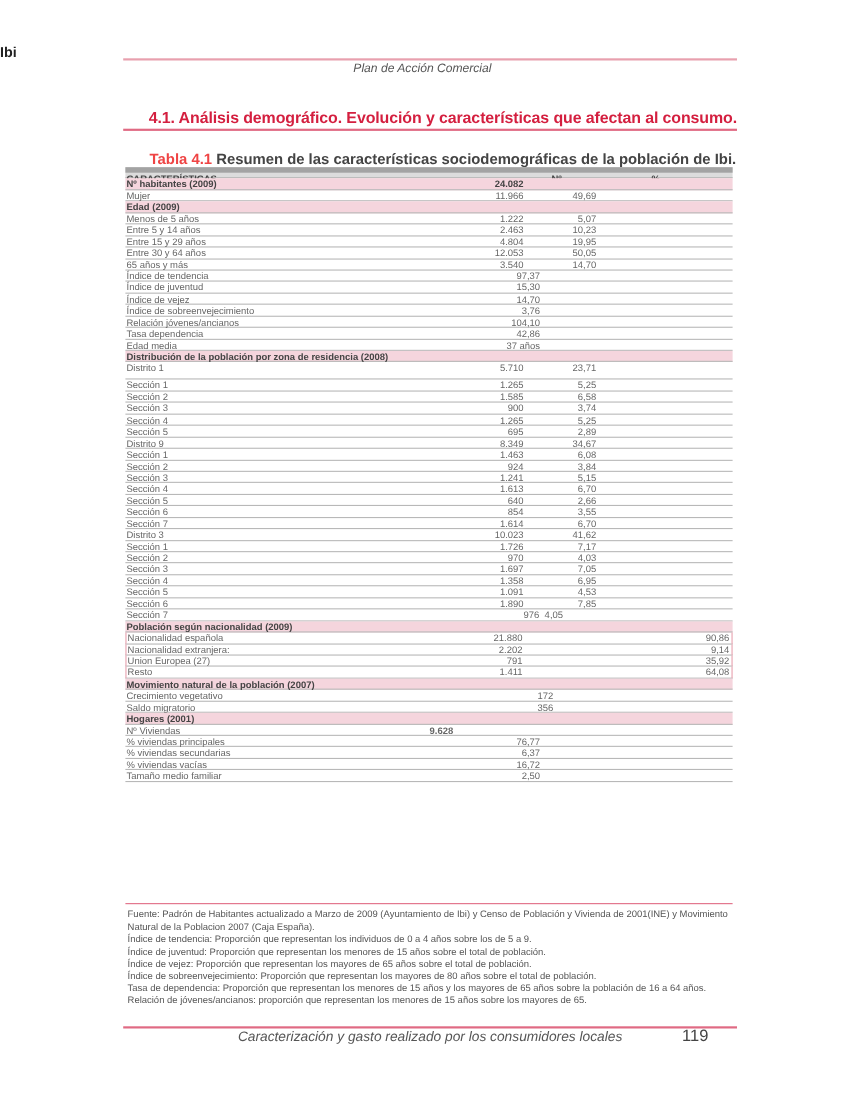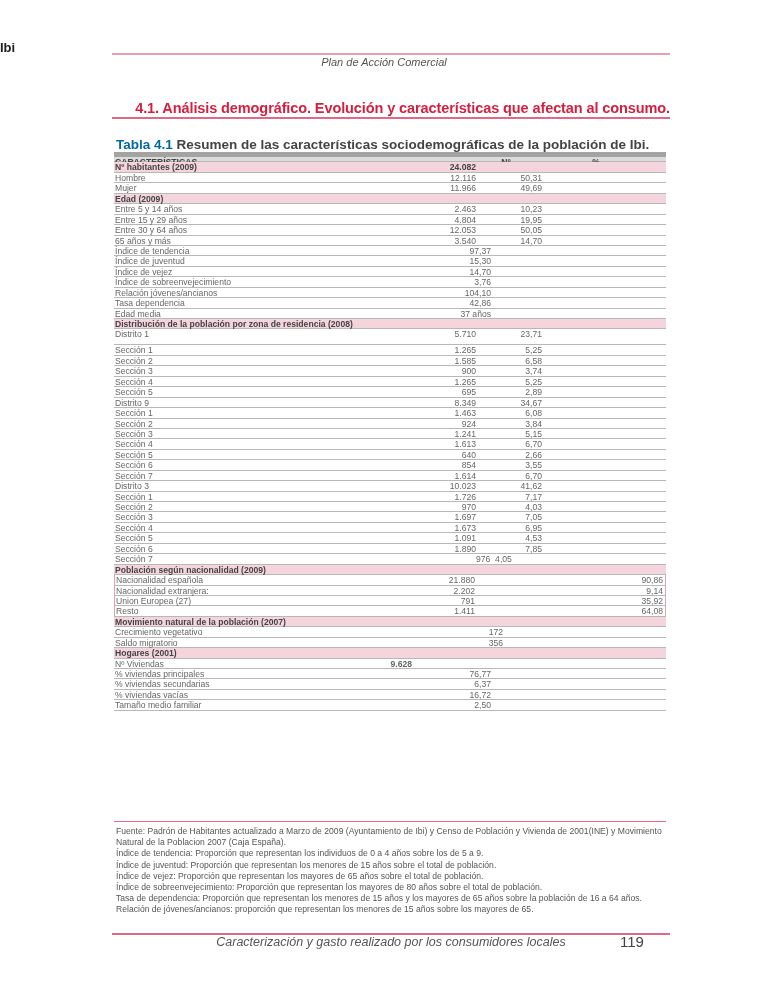--- a/index.html
+++ b/index.html
@@ -7,21 +7,21 @@
          font-family:"Liberation Sans", sans-serif; color:#333; }
   .hdr-title { position:absolute; top:40px; left:0; width:768px; text-align:left;
                font-size:13px; font-weight:bold; color:#222; }
   .hdr-rule { position:absolute; top:53px; left:112px; width:558px; height:2px; background:#e8a0ae; }
   .hdr-sub { position:absolute; top:56px; left:0; width:768px; text-align:center;
              font-size:11px; font-style:italic; color:#555; }
   .section-title { position:absolute; top:100px; left:112px; width:558px; text-align:right;
                    font-size:14.5px; font-weight:bold; color:#d41f3f; letter-spacing:-0.1px; }
   .section-rule { position:absolute; top:117px; left:112px; width:558px; height:2px; background:#e06a83; }
   .table-caption { position:absolute; top:137px; left:116px; font-size:13.5px; font-weight:bold; color:#444; }
-  .table-caption .num { color:#0369a1; }
+  .table-caption .num { color:#ef4444;margin-left:20px; }
 
   .tbl { position:absolute; top:152px; left:114px; width:552px; }
   .row { position:relative; height:10.45px; font-size:8.6px; line-height:10.4px;
          border-bottom:1px solid #b8b8b8; box-sizing:border-box; color:#666; }
   .row.header { background:#dcdcdc; color:#444; font-weight:bold; border-top:5px solid #a3a3a3; }
   .row.group { background:#f5d5dd; color:#444; font-weight:bold; }
   .row.tall { height:16px; line-height:11px; }
   .cell { position:absolute; top:0; white-space:nowrap; }
   .c-label { left:1px; }
   .c-n { right:190px; text-align:right; }
@@ -59,33 +59,33 @@
     <span class="cell c-label">CARACTERÍSTICAS</span>
     <span class="cell c-hn">Nº</span>
     <span class="cell c-hp">%</span>
   </div>
 <div class="row group">
       <span class="cell c-label">Nº habitantes (2009)</span>
       <span class="cell c-n">24.082</span>
       <span class="cell c-pct"></span>
     </div>
     <div class="row">
-      <span class="cell c-label">Hombre</span>
-      <span class="cell c-n">12.116</span>
-      <span class="cell c-pct">50,31</span>
-    </div>
-    <div class="row">
       <span class="cell c-label">Mujer</span>
       <span class="cell c-n">11.966</span>
       <span class="cell c-pct">49,69</span>
     </div>
     <div class="row group">
       <span class="cell c-label">Edad (2009)</span>
       <span class="cell c-n"></span>
       <span class="cell c-pct"></span>
+    </div>
+    <div class="row">
+      <span class="cell c-label">Menos de 5 años</span>
+      <span class="cell c-n">1.222</span>
+      <span class="cell c-pct">5,07</span>
     </div>
     <div class="row">
       <span class="cell c-label">Entre 5 y 14 años</span>
       <span class="cell c-n">2.463</span>
       <span class="cell c-pct">10,23</span>
     </div>
     <div class="row">
       <span class="cell c-label">Entre 15 y 29 años</span>
       <span class="cell c-n">4.804</span>
       <span class="cell c-pct">19,95</span>
@@ -218,21 +218,21 @@
       <span class="cell c-n">970</span>
       <span class="cell c-pct">4,03</span>
     </div>
     <div class="row">
       <span class="cell c-label">Sección 3</span>
       <span class="cell c-n">1.697</span>
       <span class="cell c-pct">7,05</span>
     </div>
     <div class="row">
       <span class="cell c-label">Sección 4</span>
-      <span class="cell c-n">1.673</span>
+      <span class="cell c-n">1.358</span>
       <span class="cell c-pct">6,95</span>
     </div>
     <div class="row">
       <span class="cell c-label">Sección 5</span>
       <span class="cell c-n">1.091</span>
       <span class="cell c-pct">4,53</span>
     </div>
     <div class="row">
       <span class="cell c-label">Sección 6</span>
       <span class="cell c-n">1.890</span>

